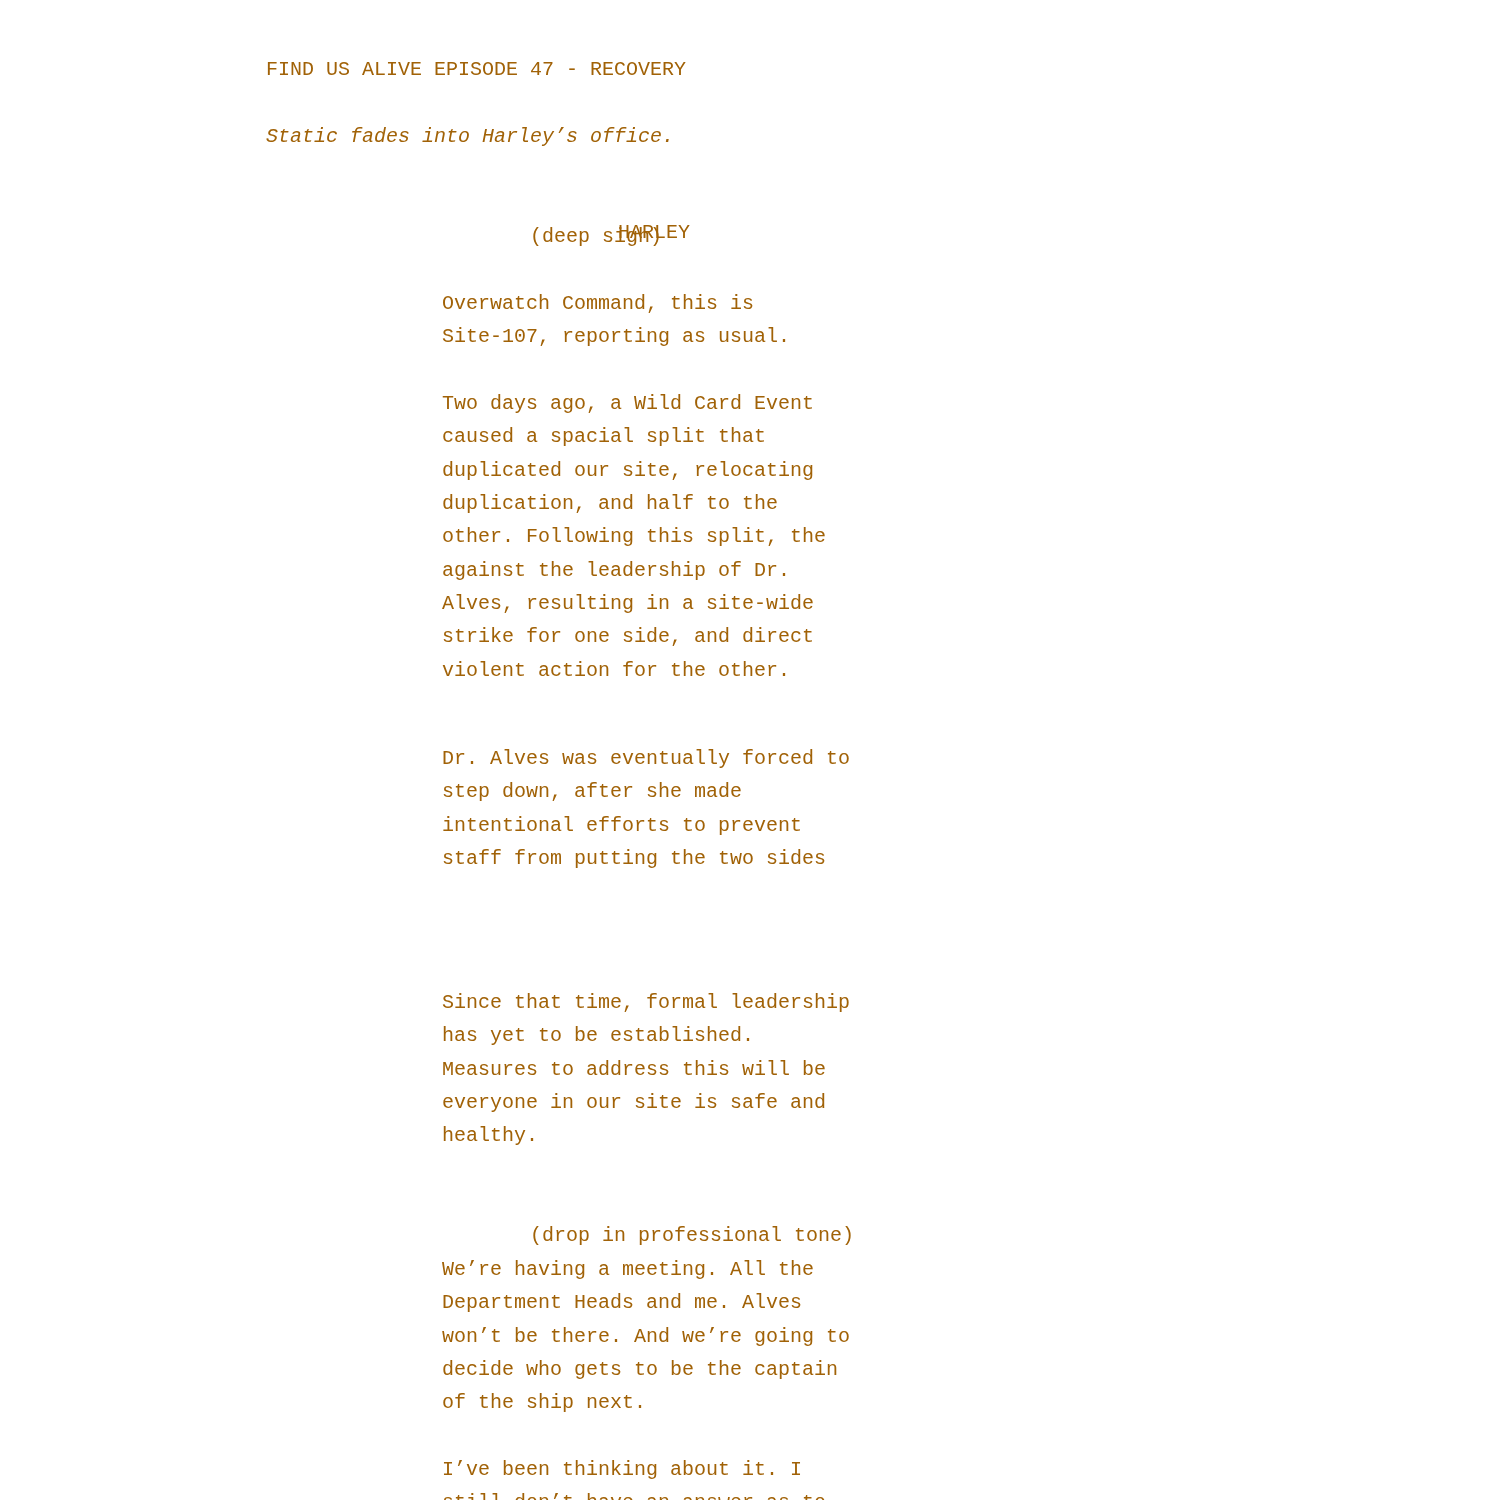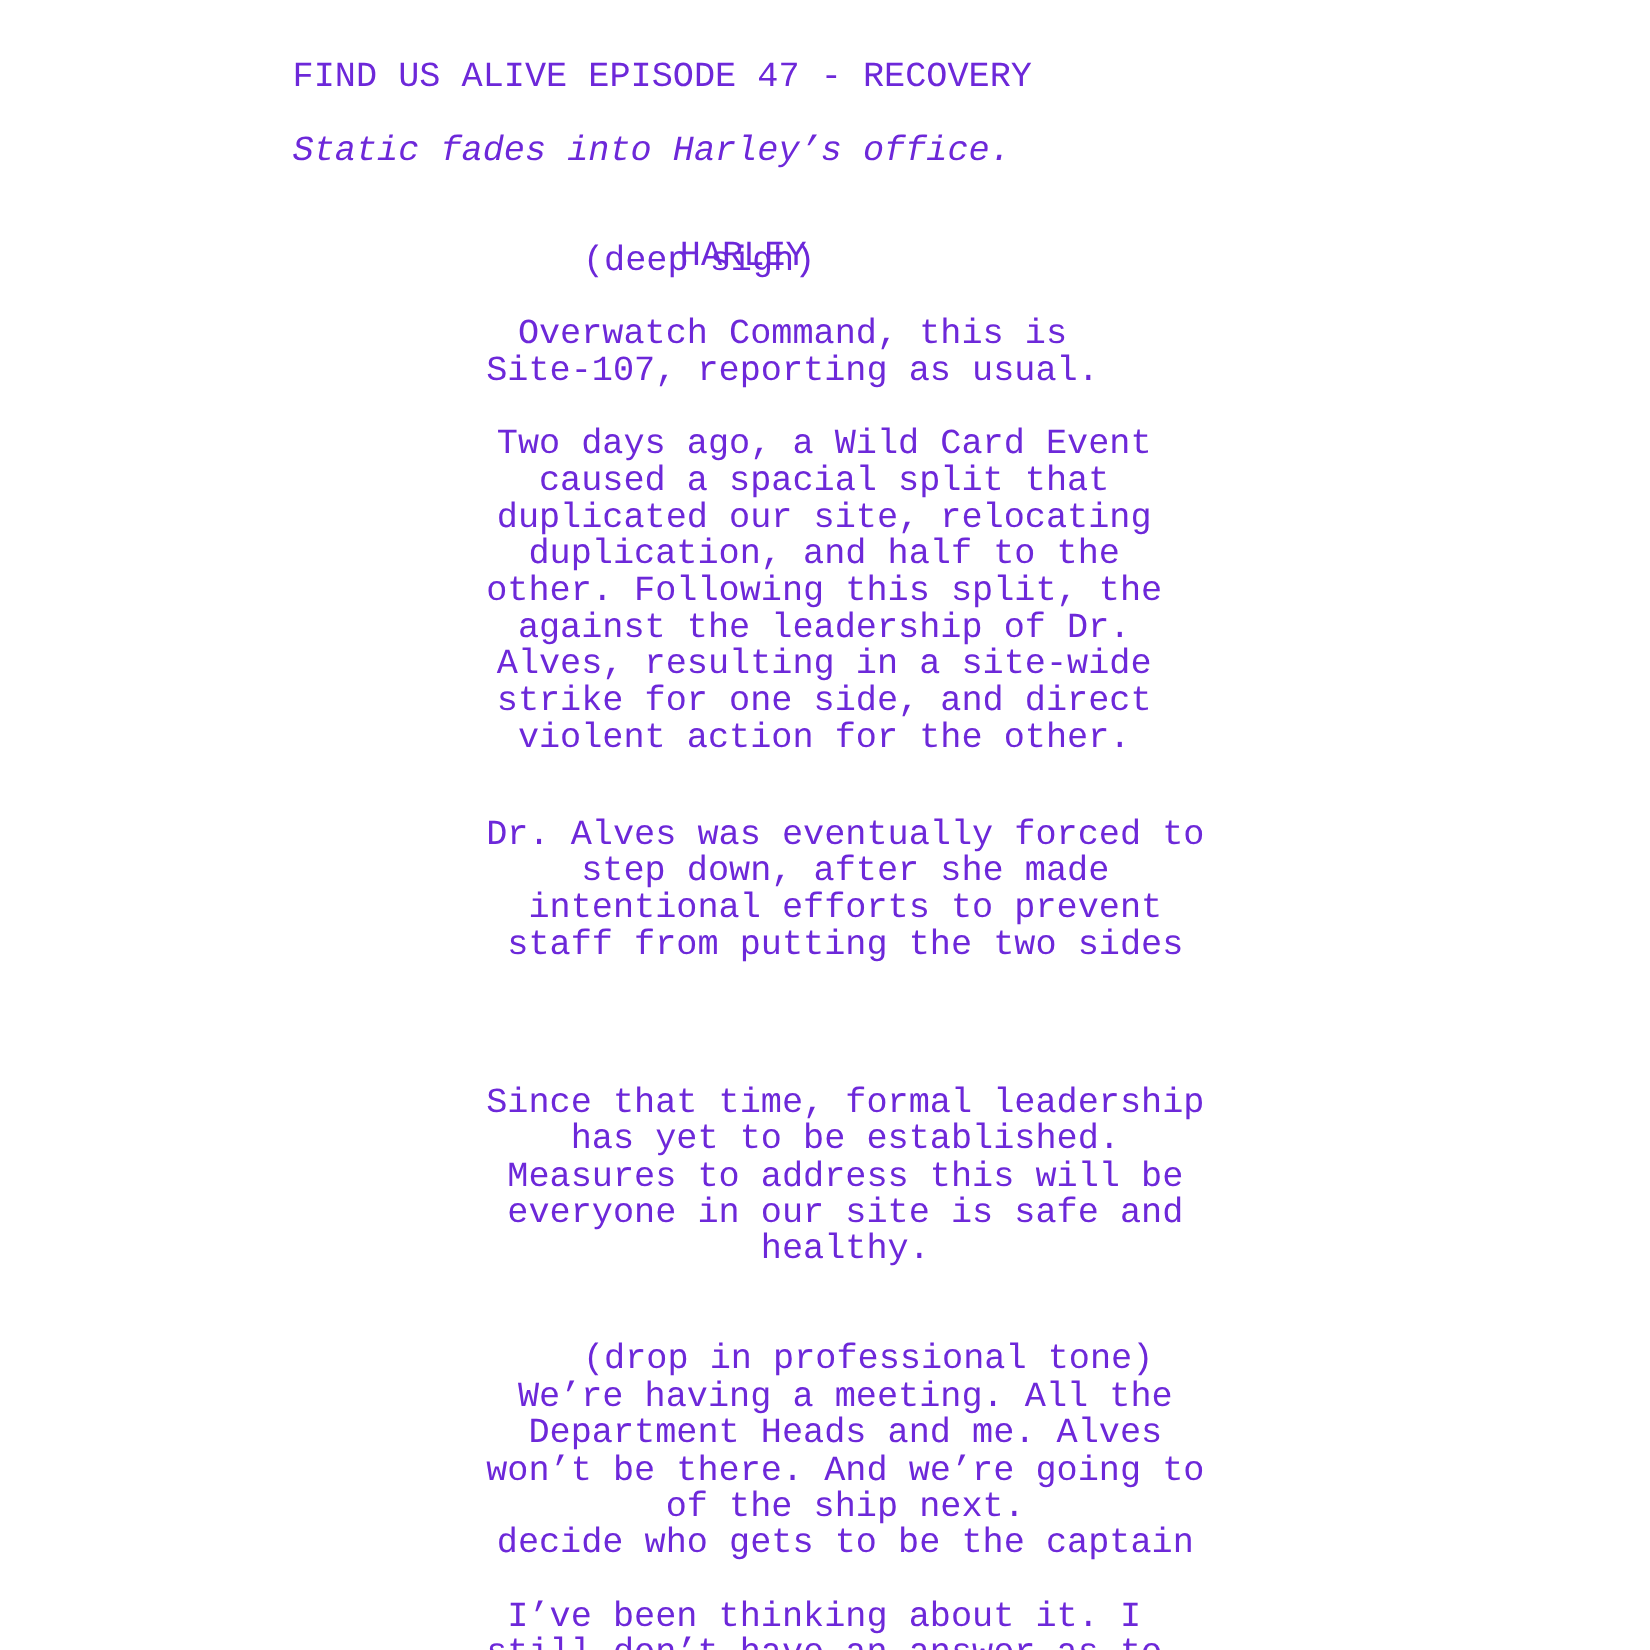--- a/index.html
+++ b/index.html
@@ -1,28 +1,28 @@
 <!DOCTYPE html>
 <html><head>
 <meta charset="utf-8">
 <style>
   html, body { margin: 0; padding: 0; background: #ffffff; }
   body { width: 1500px; height: 1500px; overflow: hidden; position: relative; }
   .page {
     position: absolute; left: 0; top: 0; width: 1500px; height: 1500px;
     font-family: "Liberation Mono", "DejaVu Sans Mono", monospace;
-    font-size: 32px; line-height: 33.35px; color: #6d28d9;
+    font-size: 20px; line-height: 33.35px; color: #a16207;
   }
   .line { position: absolute; white-space: pre; }
   .title { left: 266px; top: 53px; }
   .action { left: 266px; top: 120px; font-style: italic; }
   .character { left: 618px; top: 187px; margin-top: 29px; }
   .paren { left: 530px; }
   .dialogue-block { position: absolute; left: 442px; }
-  .dialogue-block .dl { display: block; white-space: pre; text-align: center; }
+  .dialogue-block .dl { display: block; white-space: pre; }
 </style>
 </head>
 <body>
 
 <div class="page">
   <div class="line title">FIND US ALIVE EPISODE 47 - RECOVERY</div>
   <div class="line action">Static fades into Harley’s office.</div>
   <div class="line character">HARLEY</div>
   <div class="line paren" style="top:220px">(deep sigh)</div>
 
@@ -57,21 +57,21 @@
     <span class="dl">everyone in our site is safe and</span>
     <span class="dl">healthy.</span>
   </div>
 
   <div class="line paren" style="top:1219px">(drop in professional tone)</div>
 
   <div class="dialogue-block" style="top:1253px">
     <span class="dl">We’re having a meeting. All the</span>
     <span class="dl">Department Heads and me. Alves</span>
     <span class="dl">won’t be there. And we’re going to</span>
+    <span class="dl">decide who gets to be the captain</span>
     <span class="dl">of the ship next.</span>
-    <span class="dl">decide who gets to be the captain</span>
   </div>
 
   <div class="dialogue-block" style="top:1453px">
     <span class="dl">I’ve been thinking about it. I</span>
     <span class="dl">still don’t have an answer as to</span>
   </div>
 </div>
 
 </body></html>

